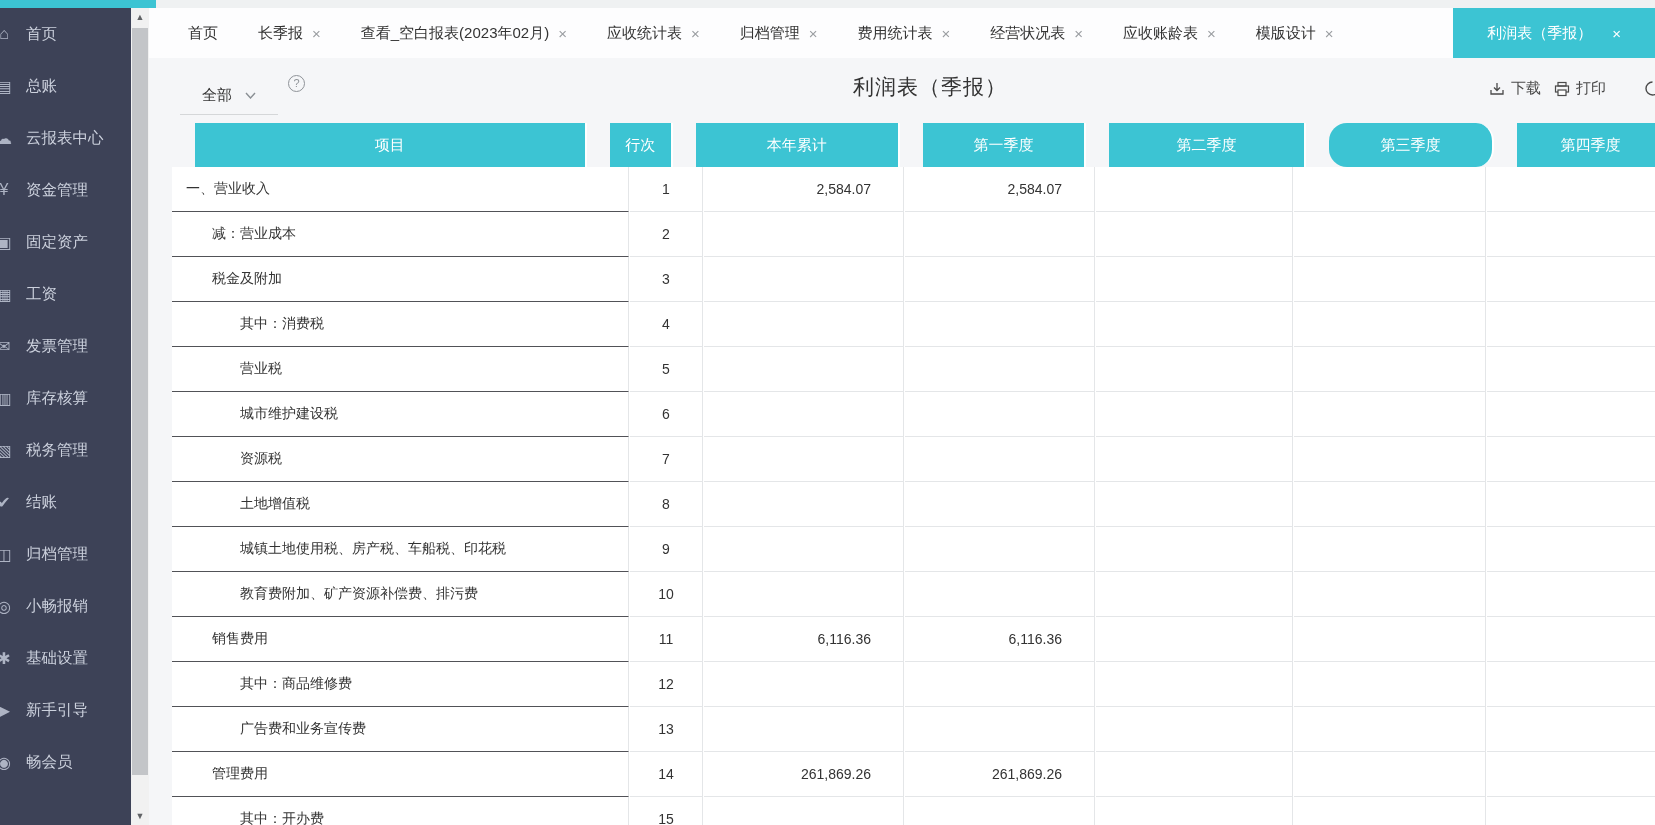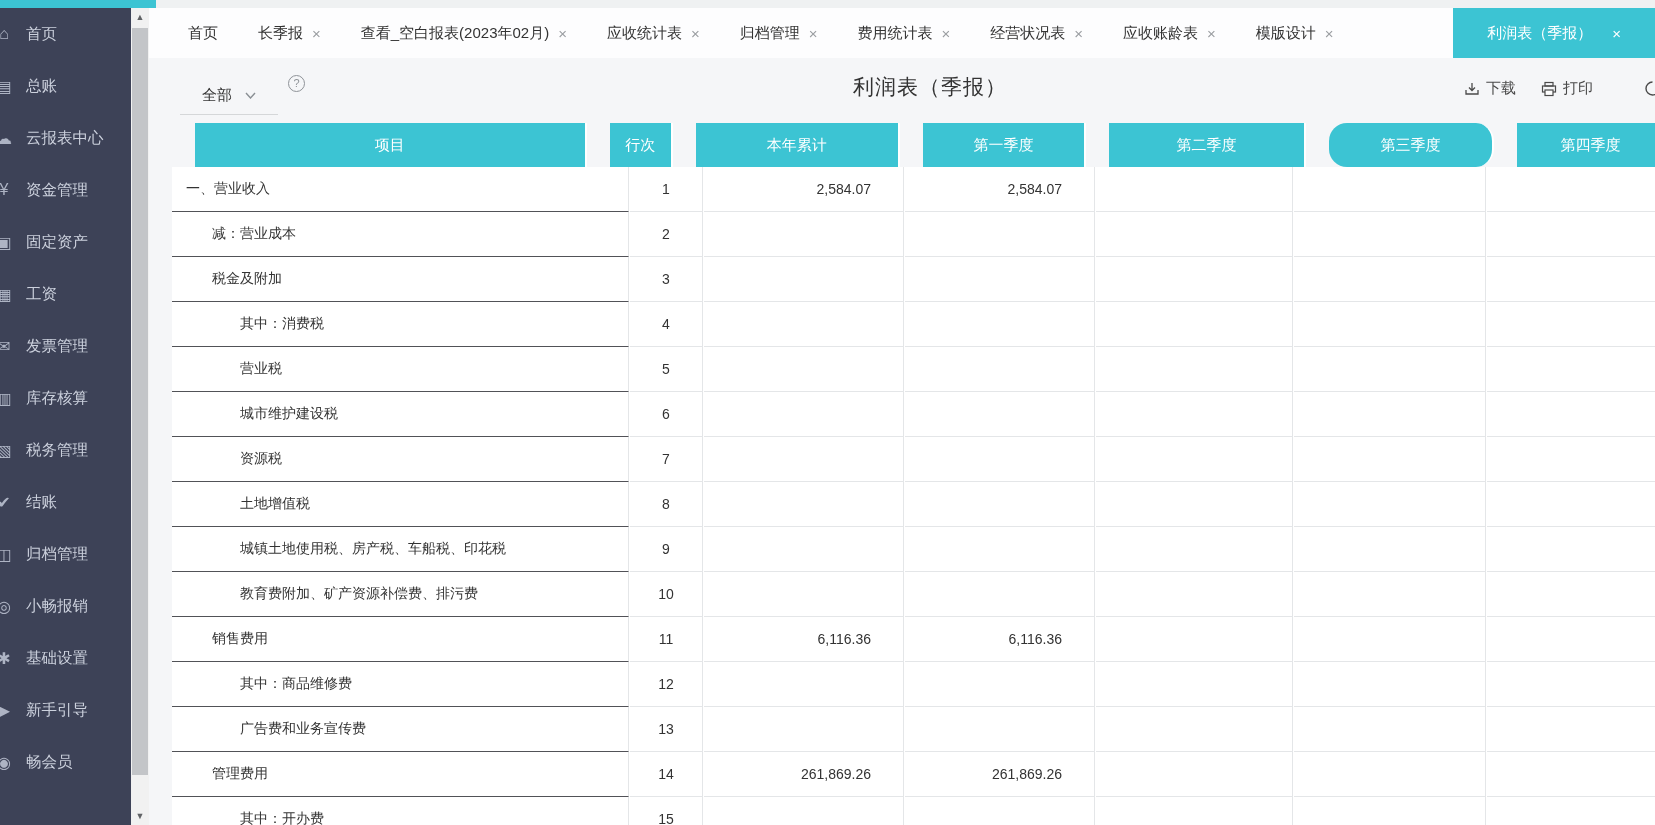--- a/index.html
+++ b/index.html
@@ -34,21 +34,21 @@
 
   .toolbar{ position:relative; height:65px; }
   .filter{ position:absolute; left:31px; top:16px; width:98px; padding-bottom:9px;
     border-bottom:1px solid #d5d7d9; display:flex; align-items:center; justify-content:center; gap:13px;
     font-size:15px; color:#333; cursor:pointer;margin-top:12px; }
   .chev{ width:11px; height:7px; }
   .help{ position:absolute; left:139px; top:17px; width:17px; height:17px; border:1.3px solid #8f9398;
     border-radius:50%; color:#8f9398; font-size:11px; line-height:14px; text-align:center; cursor:pointer; }
   .rtitle{ position:absolute; left:calc(50% + 28px); transform:translateX(-50%); top:15px;
     font-size:21px; font-weight:500; color:#333; letter-spacing:1px; white-space:nowrap; }
-  .actions{ position:absolute; right:62px; top:21px; display:flex; gap:25px; align-items:center; }
+  .actions{ position:absolute; right:49px; top:21px; display:flex; gap:13px; align-items:center; }
   .act{ display:flex; align-items:center; gap:6px; font-size:15px; color:#4a4a4a; cursor:pointer; white-space:nowrap; }
   .act svg{ display:block; }
   .refresh{ position:absolute; right:-7px; top:21px; width:19px; height:19px; cursor:pointer; }
 
   
   .rtable{ margin-left:23px; width:1492px; }
   .thead{ display:flex; height:44px; }
   .th{ color:#fff; font-size:15px; display:flex; align-items:center; justify-content:center;
     border-right:2px solid #fff;margin-left:23px; }
   .th:last-child{ border-right:none; }

